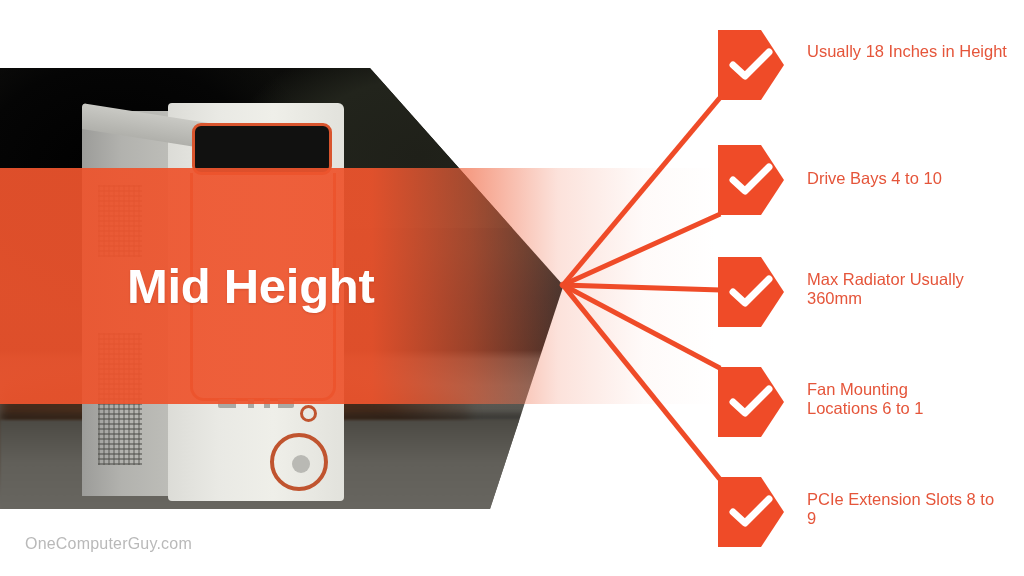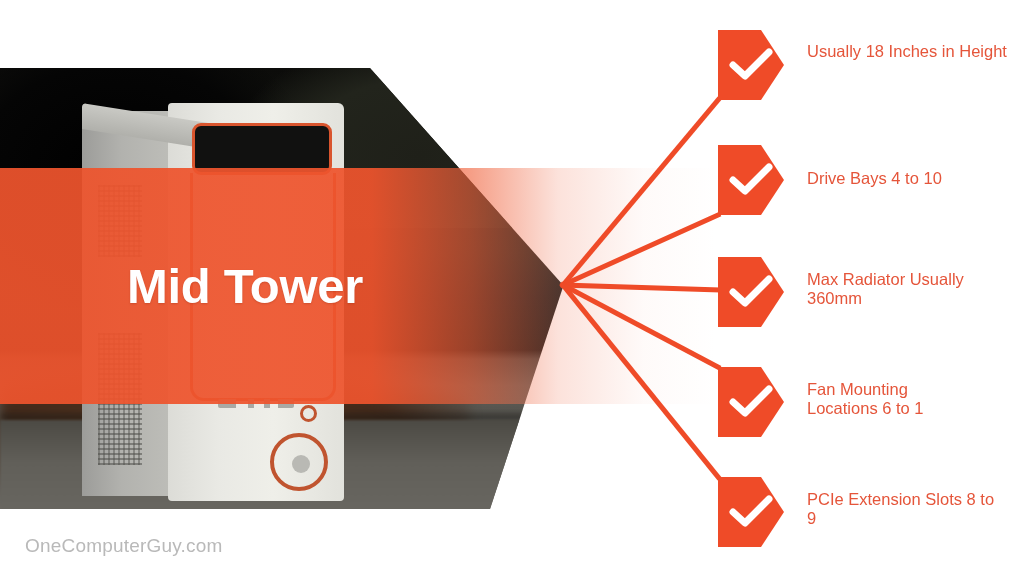--- a/index.html
+++ b/index.html
@@ -147,21 +147,21 @@
   .badge svg { position:absolute; left:11px; top:18px; }
   .label {
     position:absolute; left:89px;
     font-size:16.5px; font-weight:normal; color:#e5553a;
     line-height:1.18; width:215px;
   }
 
   
   .watermark {
     position:absolute; left:25px; top:535px;
-    font-size:19px; color:#b9b9b9; letter-spacing:.2px;
+    font-size:16px; color:#b9b9b9; letter-spacing:.2px;
   }
 </style>
 </head>
 <body>
 
 <div id="stage">
 
   <div class="photo-panel">
     <div class="photo-bg"></div>
     <div class="photo-blob-a"></div>
@@ -178,21 +178,21 @@
       <div class="case-vent-b"></div>
       <div class="case-bay"></div>
       <div class="case-trim"></div>
       <div class="case-ports"></div>
       <div class="case-reset"></div>
       <div class="case-power"></div>
     </div>
   </div>
 
   <div class="band"></div>
-  <div class="band-title">Mid Tower</div>
+  <div class="band-title">Mid Height</div>
 
   <svg class="connectors" viewBox="0 0 1024 576" xmlns="http://www.w3.org/2000/svg">
     <g stroke="#ef4b28" stroke-width="5" fill="none" stroke-linecap="square">
       <line x1="563" y1="285" x2="718" y2="100"></line>
       <line x1="563" y1="285" x2="718" y2="215"></line>
       <line x1="563" y1="285" x2="718" y2="290"></line>
       <line x1="563" y1="285" x2="718" y2="367"></line>
       <line x1="563" y1="285" x2="718" y2="477"></line>
     </g>
   </svg>

